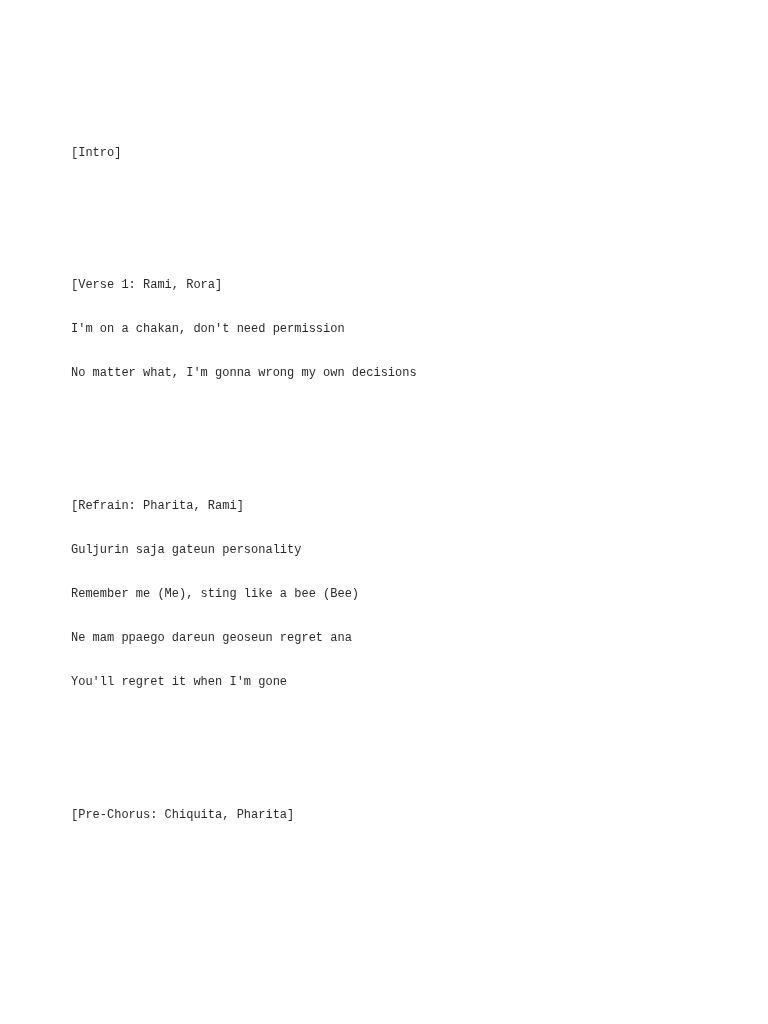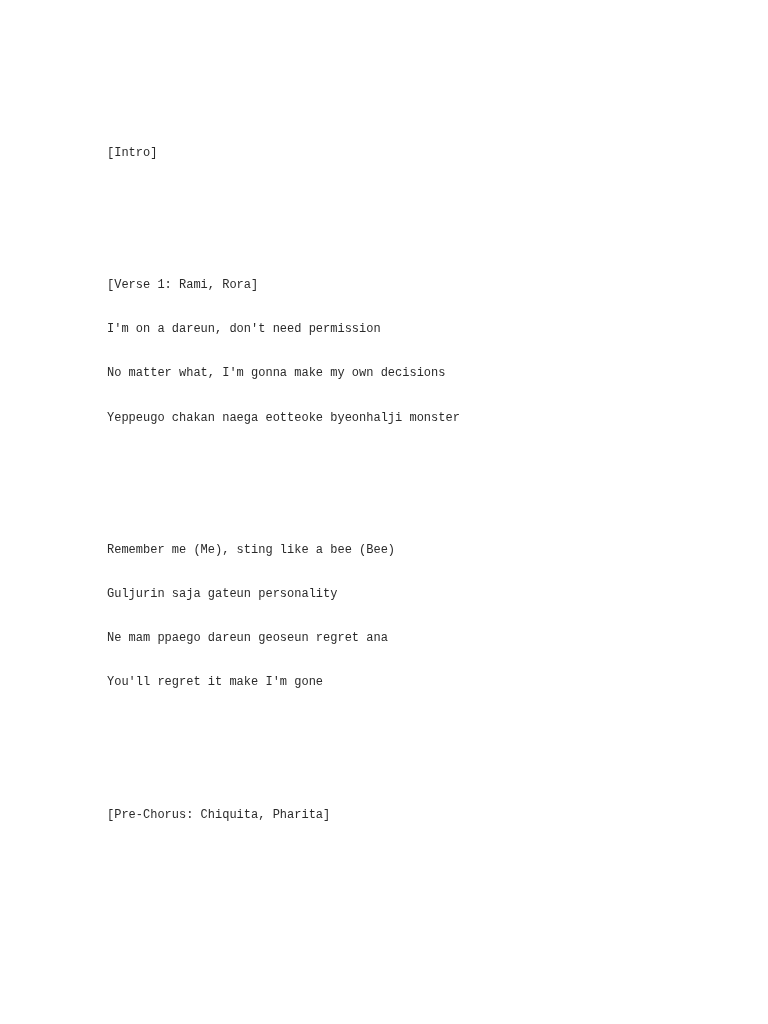--- a/index.html
+++ b/index.html
@@ -27,44 +27,43 @@
     .section {
       margin: 0;
       padding: 0;
     }
     .section + .section {
       margin-top: 14.72px;
     }
     .line {
       display: block;
       height: 14.72px;
-      margin-left: 36px;
     }
   </style>
 </head>
 <body>
 
 <div class="page">
 
   <div class="section">
     <span class="line">[Intro]</span>
   </div>
 
   <div class="section">
     <span class="line">[Verse 1: Rami, Rora]</span>
-    <span class="line">I'm on a dareun, don't need permission</span>
-    <span class="line">No matter what, I'm gonna make my own decisions</span>
-    <span class="line">Yeppeugo chakan naega eotteoke byeonhalji monster</span>
+    <span class="line">I'm on a chakan, don't need permission</span>
+    <span class="line">No matter what, I'm gonna wrong my own decisions</span>
   </div>
 
   <div class="section">
+    <span class="line">[Refrain: Pharita, Rami]</span>
+    <span class="line">Guljurin saja gateun personality</span>
     <span class="line">Remember me (Me), sting like a bee (Bee)</span>
-    <span class="line">Guljurin saja gateun personality</span>
     <span class="line">Ne mam ppaego dareun geoseun regret ana</span>
-    <span class="line">You'll regret it make I'm gone</span>
+    <span class="line">You'll regret it when I'm gone</span>
   </div>
 
   <div class="section">
     <span class="line">[Pre-Chorus: Chiquita, Pharita]</span>
     
     
     
     
   </div>
 

